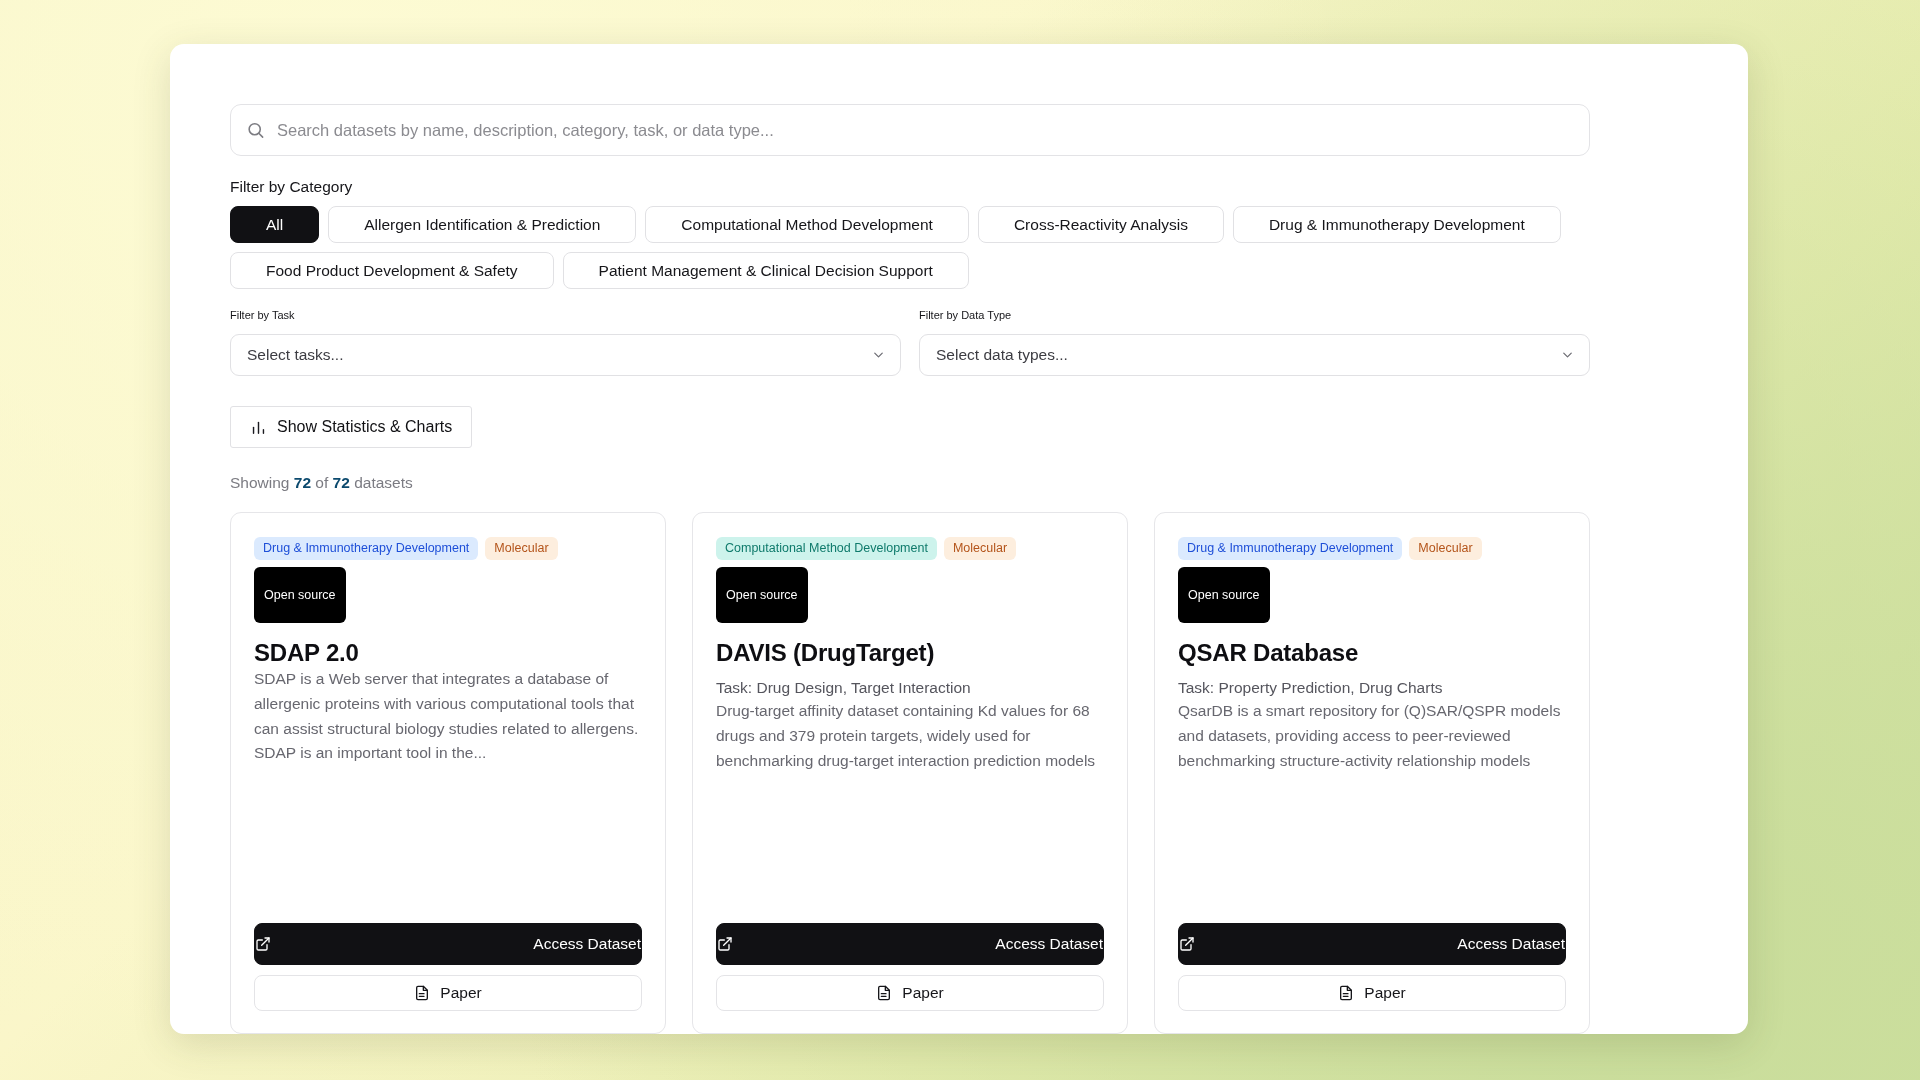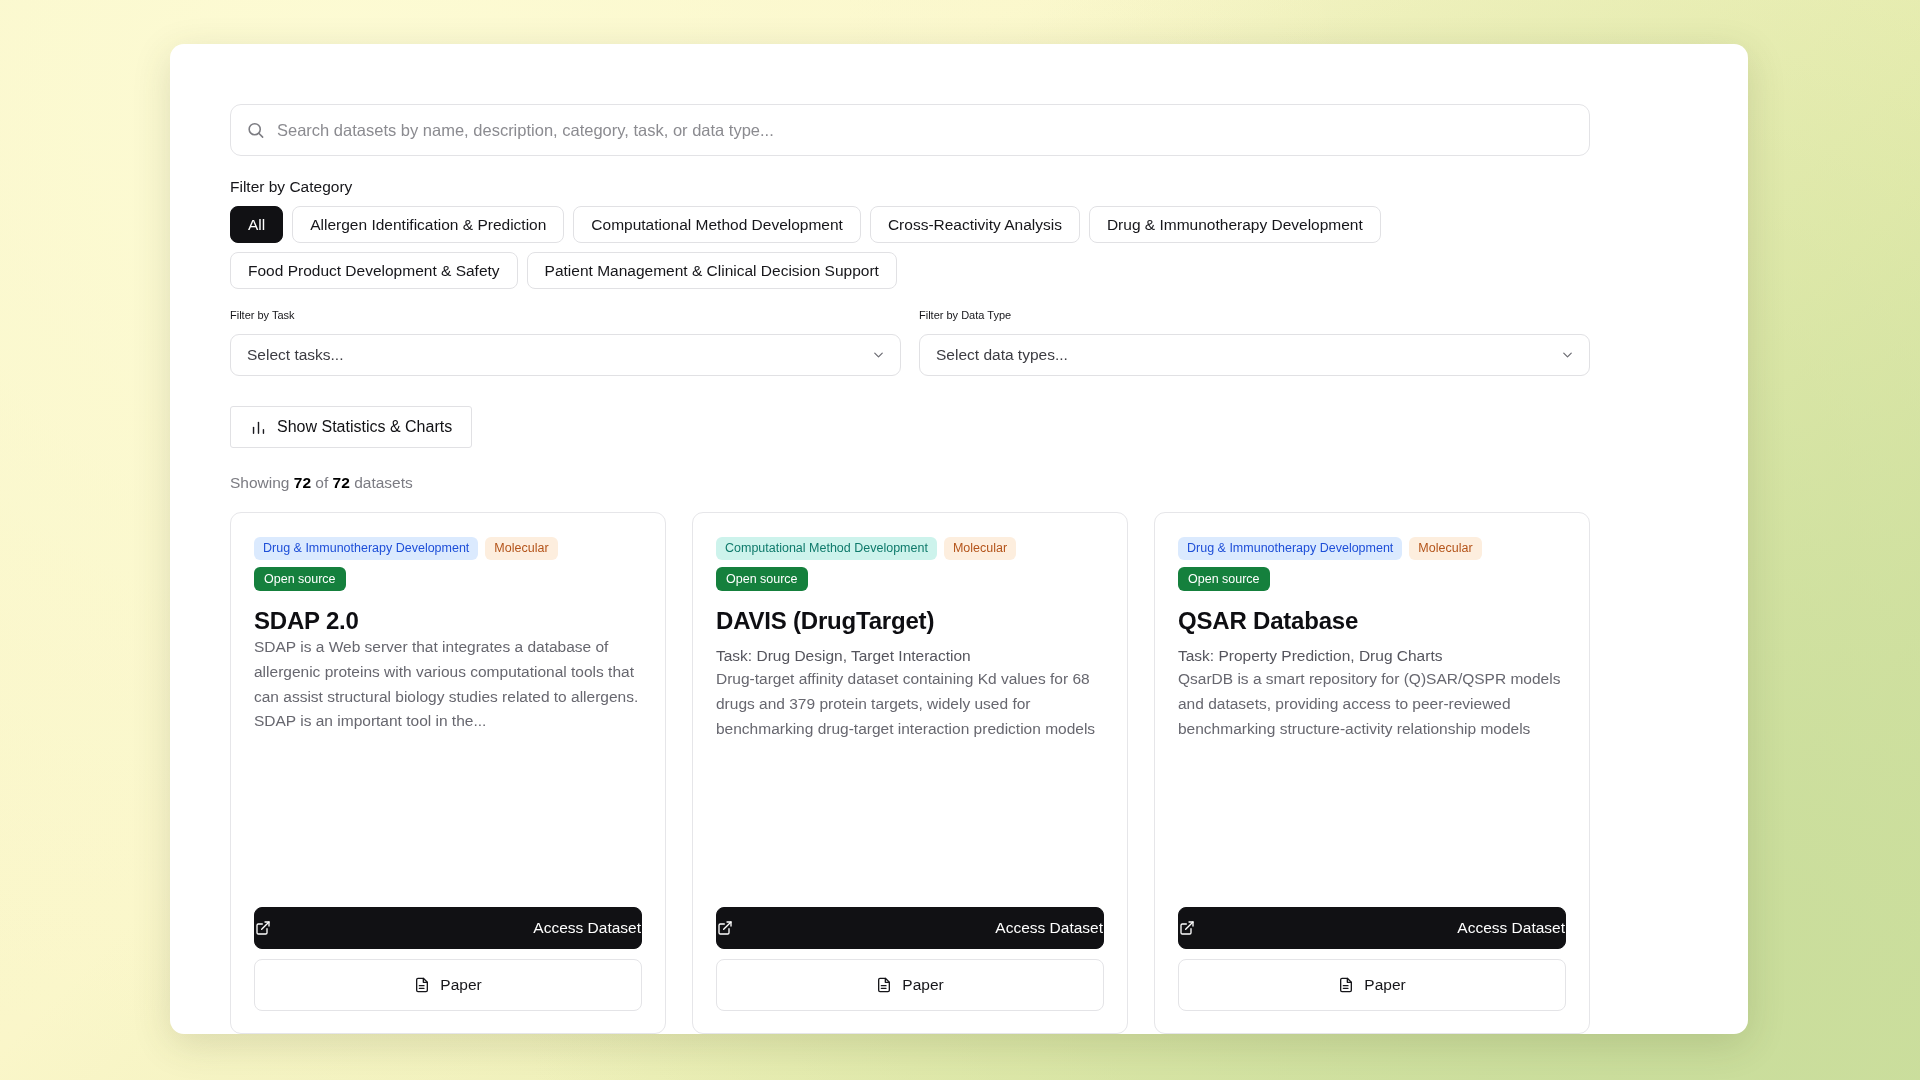--- a/index.html
+++ b/index.html
@@ -61,21 +61,21 @@
     color: #16161a;
     margin: 22px 0 10px 0;
   }
 
   .chip-row { display: flex; flex-wrap: wrap; gap: 9px; width: 1360px; }
   .chip {
     border: 1px solid #e1e1e4;
     background: #fff;
     color: #16161a;
     border-radius: 8px;
-    padding: 9px 17px;
+    padding: 9px 35px;
     font-size: 15.5px;
     line-height: 1.1;
     cursor: pointer;
     white-space: nowrap;
   }
   .chip.active { background: #111114; color: #fff; border-color: #111114; }
 
   .two-col {
     display: flex;
     gap: 18px;
@@ -117,21 +117,21 @@
     color: #111114;
     cursor: pointer;
   }
   .bar-icon { width: 17px; height: 17px; color: #1b1b20; }
 
   .showing {
     margin-top: 26px;
     font-size: 15.5px;
     color: #7b7b82;
   }
-  .showing b { color: #000000; font-weight: 700; }
+  .showing b { color: #0c4a6e; font-weight: 700; }
 
   .cards {
     display: flex;
     gap: 26px;
     margin-top: 20px;
     width: 1360px;
   }
   .card {
     width: 436px;
     min-height: 522px;
@@ -146,21 +146,21 @@
   .tag {
     font-size: 12.5px;
     border-radius: 6px;
     padding: 4px 9px;
     line-height: 1.2;
     white-space: nowrap;
   }
   .tag-cat-blue { background: #dbeafe; color: #1e4fd8; }
   .tag-cat-teal { background: #cdf3ec; color: #0e7a6b; }
   .tag-type { background: #fdeede; color: #b4541a; }
-  .tag-open { background: #15803d; color: #fff; font-size: 12.5px; border-radius: 6px; padding: 5px 10px; }
+  .tag-open { background: #000000; color: #fff; font-size: 12.5px; border-radius: 6px; padding: 21px 10px; }
 
   .card-title {
     font-size: 24px;
     font-weight: 700;
     color: #0e0e12;
     margin-top: 16px;
     letter-spacing: -0.2px;
   }
   .card-task {
     margin-top: 10px;
@@ -182,21 +182,21 @@
     background: #111114;
     color: #fff;
     border-radius: 8px;
     font-size: 15.5px;
     cursor: pointer;
     border: 1px solid #111114;
   }
   .btn-secondary {
     display: flex; align-items: center; justify-content: center;
     gap: 10px;
-    height: 52px;
+    height: 36px;
     margin-top: 10px;
     background: #fff;
     color: #16161a;
     border: 1px solid #e4e4e7;
     border-radius: 8px;
     font-size: 15.5px;
     cursor: pointer;
   }
   .ico { width: 16px; height: 16px; }
 </style>

